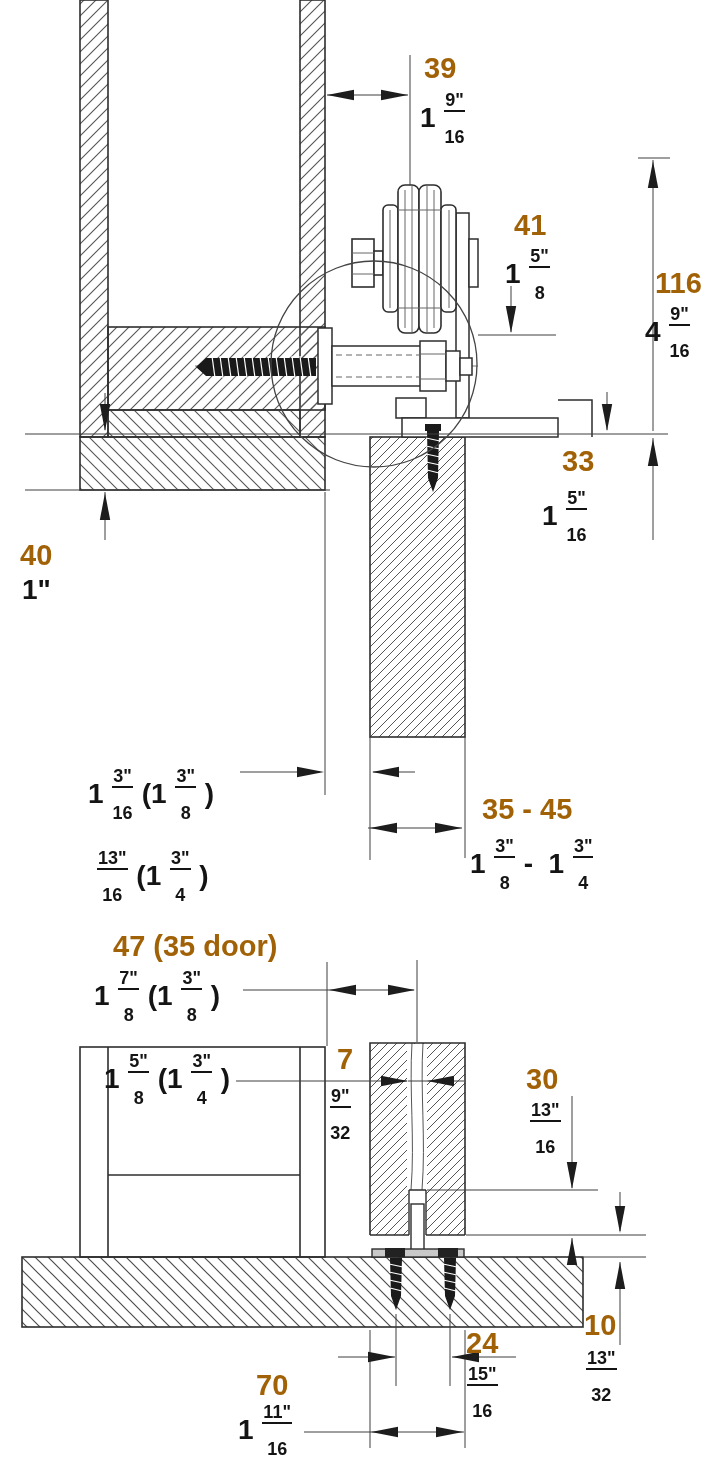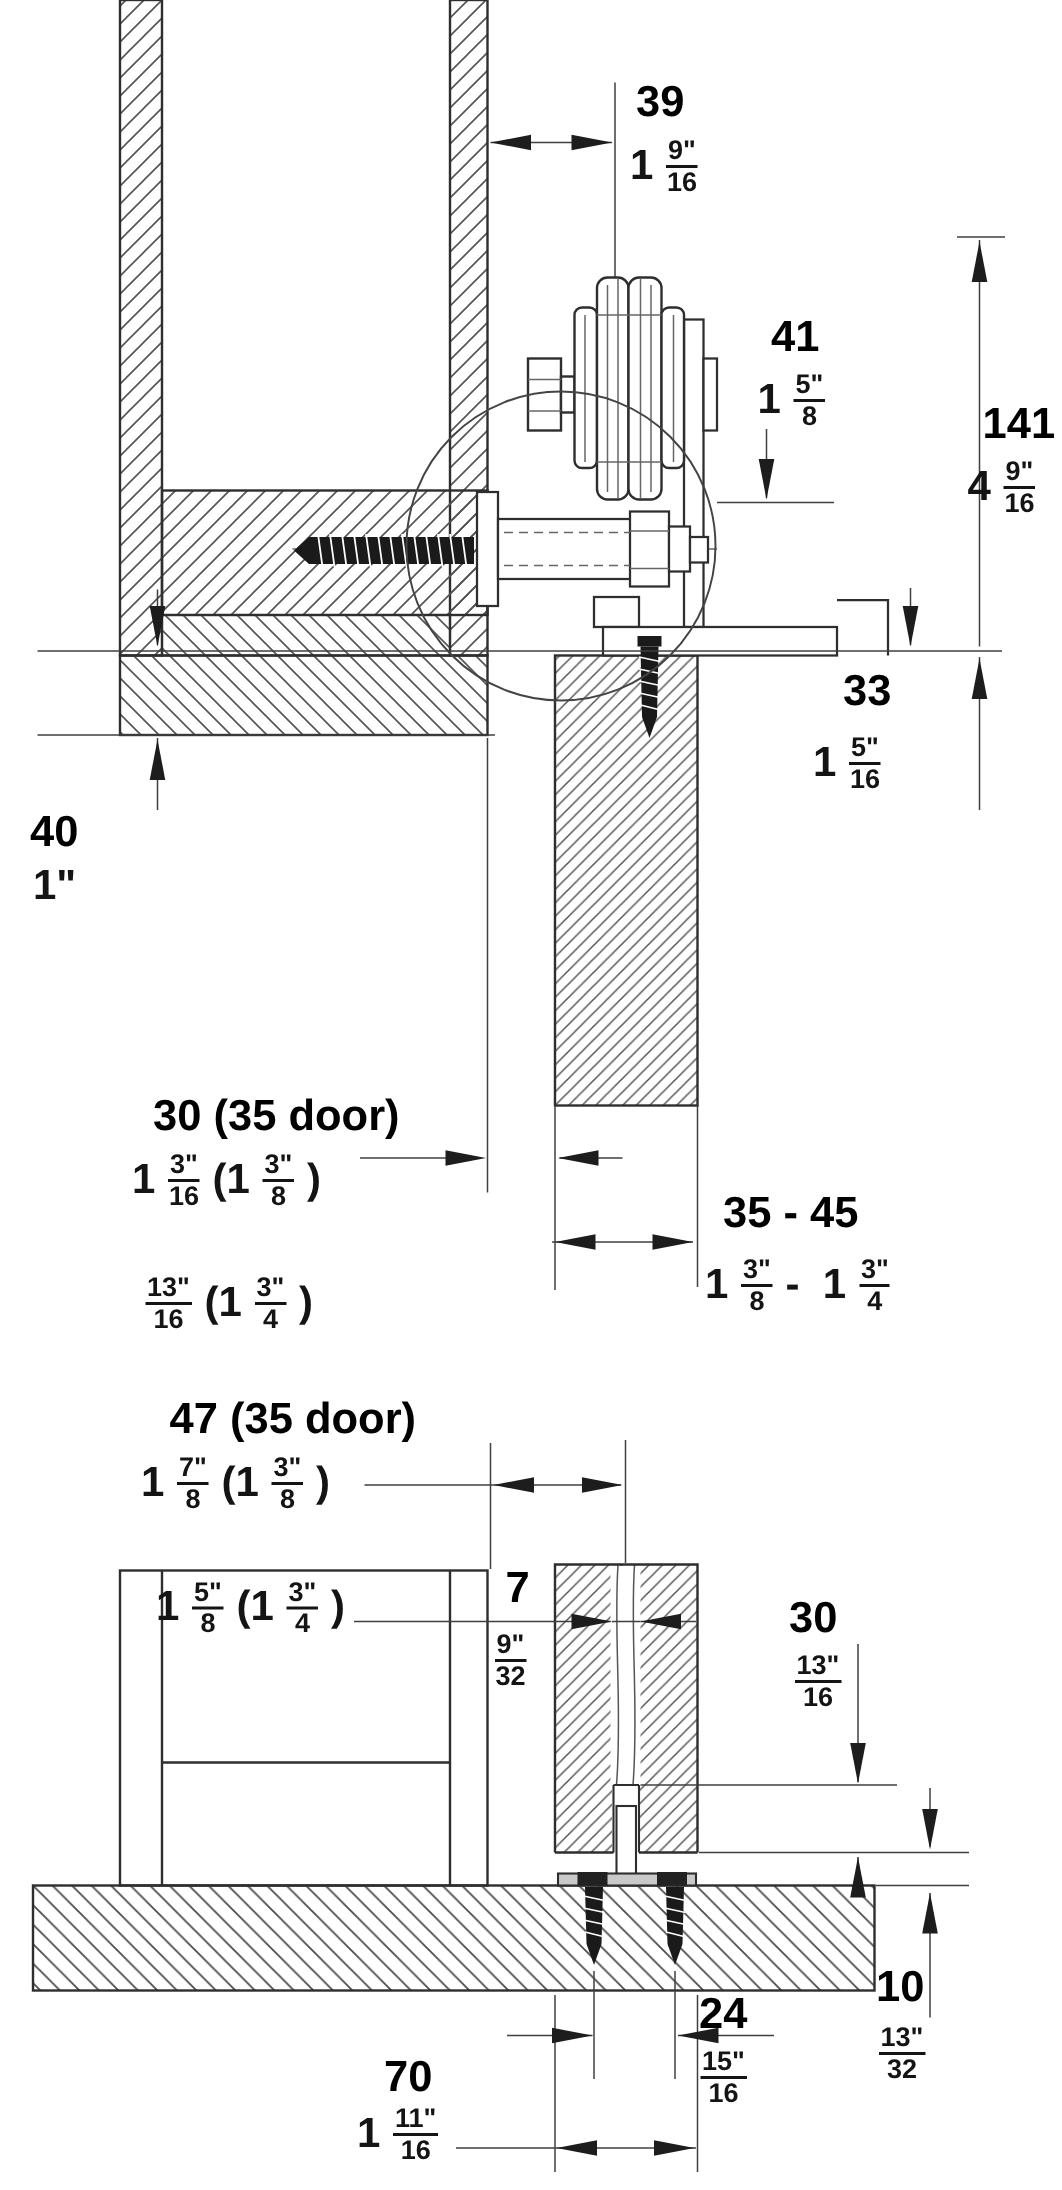--- a/index.html
+++ b/index.html
@@ -1,26 +1,26 @@
 <!DOCTYPE html>
 <html><head>
 <meta charset="utf-8">
 <style>
   html,body{margin:0;padding:0;background:#fff;}
   #stage{position:relative;width:708px;height:1460px;background:#ffffff;overflow:hidden;
          font-family:"Liberation Sans",sans-serif;}
   #draw{position:absolute;left:0;top:0;}
-  .mm{position:absolute;font:700 29px/1.05 "Liberation Sans",sans-serif;color:#000000;white-space:pre;}
+  .mm{position:absolute;font:700 29px/1.05 "Liberation Sans",sans-serif;color:#a16207;white-space:pre;}
   .in{position:absolute;display:flex;align-items:center;font:700 28px/1 "Liberation Sans",sans-serif;
       color:#141414;white-space:pre;}
   .tx{font-size:28px;}
   .fr{display:inline-flex;flex-direction:column;align-items:center;font-size:18px;line-height:1.08;
       margin:0 1px;transform:translateY(1px);}
   .fr .n{border-bottom:2.2px solid #141414;padding:0 1px;}
-  .fr .d{padding-top:0;}
+  .fr .d{padding-top:16px;}
 </style>
 </head>
 <body>
 
 <div id="stage">
 
 <svg id="draw" width="708" height="1460" viewBox="0 0 708 1460">
   <defs>
     <pattern id="pS" width="12" height="12" patternUnits="userSpaceOnUse">
       <path d="M0,12 L12,0 M-3,3 L3,-3 M9,15 L15,9" stroke="#555" stroke-width="1.1"></path>
@@ -241,30 +241,29 @@
     <use href="#ah" transform="translate(463,1432) rotate(180)"></use>
   </g>
 </svg>
 
 <div class="mm" style="left:424px;top:53px">39</div>
 <div class="in" style="left:420px;top:90px"><span class="tx">1 </span><span class="fr"><span class="n">9"</span><span class="d">16</span></span></div>
 
 <div class="mm" style="left:514px;top:210px">41</div>
 <div class="in" style="left:505px;top:246px"><span class="tx">1 </span><span class="fr"><span class="n">5"</span><span class="d">8</span></span></div>
 
-<div class="mm" style="left:655px;top:268px">141</div>
+<div class="mm" style="left:655px;top:268px">116</div>
 <div class="in" style="left:645px;top:304px"><span class="tx">4 </span><span class="fr"><span class="n">9"</span><span class="d">16</span></span></div>
 
 <div class="mm" style="left:562px;top:446px">33</div>
 <div class="in" style="left:542px;top:488px"><span class="tx">1 </span><span class="fr"><span class="n">5"</span><span class="d">16</span></span></div>
 
 <div class="mm" style="left:20px;top:540px">40</div>
 <div class="in" style="left:22px;top:576px"><span class="tx">1"</span></div>
 
-<div class="mm" style="left:102px;top:729px">30 (35 door)</div>
 <div class="in" style="left:88px;top:766px"><span class="tx">1 </span><span class="fr"><span class="n">3"</span><span class="d">16</span></span><span class="tx"> (1 </span><span class="fr"><span class="n">3"</span><span class="d">8</span></span><span class="tx"> )</span></div>
 
 <div class="in" style="left:96px;top:848px"><span class="fr"><span class="n">13"</span><span class="d">16</span></span><span class="tx"> (1 </span><span class="fr"><span class="n">3"</span><span class="d">4</span></span><span class="tx"> )</span></div>
 
 <div class="mm" style="left:482px;top:794px">35 - 45</div>
 <div class="in" style="left:470px;top:836px"><span class="tx">1 </span><span class="fr"><span class="n">3"</span><span class="d">8</span></span><span class="tx"> -  1 </span><span class="fr"><span class="n">3"</span><span class="d">4</span></span></div>
 
 <div class="mm" style="left:113px;top:931px">47 (35 door)</div>
 <div class="in" style="left:94px;top:968px"><span class="tx">1 </span><span class="fr"><span class="n">7"</span><span class="d">8</span></span><span class="tx"> (1 </span><span class="fr"><span class="n">3"</span><span class="d">8</span></span><span class="tx"> )</span></div>
 

